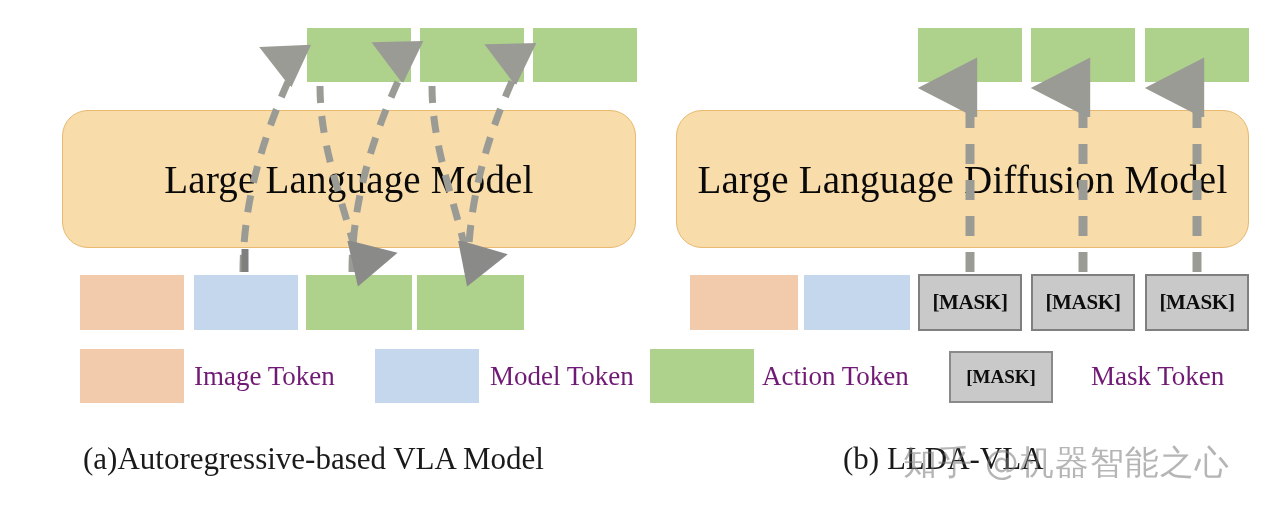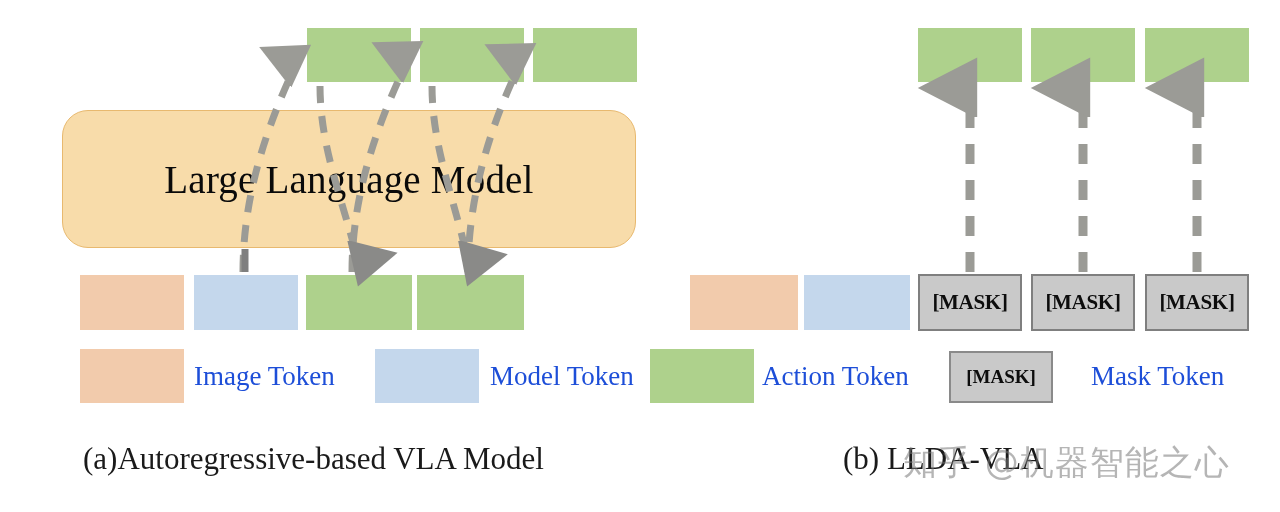--- a/index.html
+++ b/index.html
@@ -45,21 +45,21 @@
   }
   .llm-label {
     font-size: 39px;
     color: #0a0a0a;
     white-space: nowrap;
     letter-spacing: 0.2px;
   }
   .legend-label {
     position: absolute;
     font-size: 27px;
-    color: #1d4ed8;
+    color: #701a75;
     white-space: nowrap;
   }
   .caption {
     position: absolute;
     font-size: 31px;
     color: #1a1a1a;
     white-space: nowrap;
   }
   .legend-mask {
     position: absolute;
@@ -105,20 +105,23 @@
 
   <div class="box token-orange" style="left:80px; top:275px; width:104px; height:55px;"></div>
   <div class="box token-blue" style="left:194px; top:275px; width:104px; height:55px;"></div>
   <div class="box token-green" style="left:306px; top:275px; width:106px; height:55px;"></div>
   <div class="box token-green" style="left:417px; top:275px; width:107px; height:55px;"></div>
 
   <div class="box token-green" style="left:918px; top:28px; width:104px; height:54px;"></div>
   <div class="box token-green" style="left:1031px; top:28px; width:104px; height:54px;"></div>
   <div class="box token-green" style="left:1145px; top:28px; width:104px; height:54px;"></div>
 
+  <div class="box llm-box" style="left:676px; top:110px; width:573px; height:138px;">
+    <span class="llm-label">Large Language Diffusion Model</span>
+  </div>
 
   <div class="box token-orange" style="left:690px; top:275px; width:108px; height:55px;"></div>
   <div class="box token-blue" style="left:804px; top:275px; width:106px; height:55px;"></div>
 
   <div class="box token-mask" style="left:918px; top:274px; width:104px; height:57px;">
     <span>[MASK]</span>
   </div>
   <div class="box token-mask" style="left:1031px; top:274px; width:104px; height:57px;">
     <span>[MASK]</span>
   </div>

